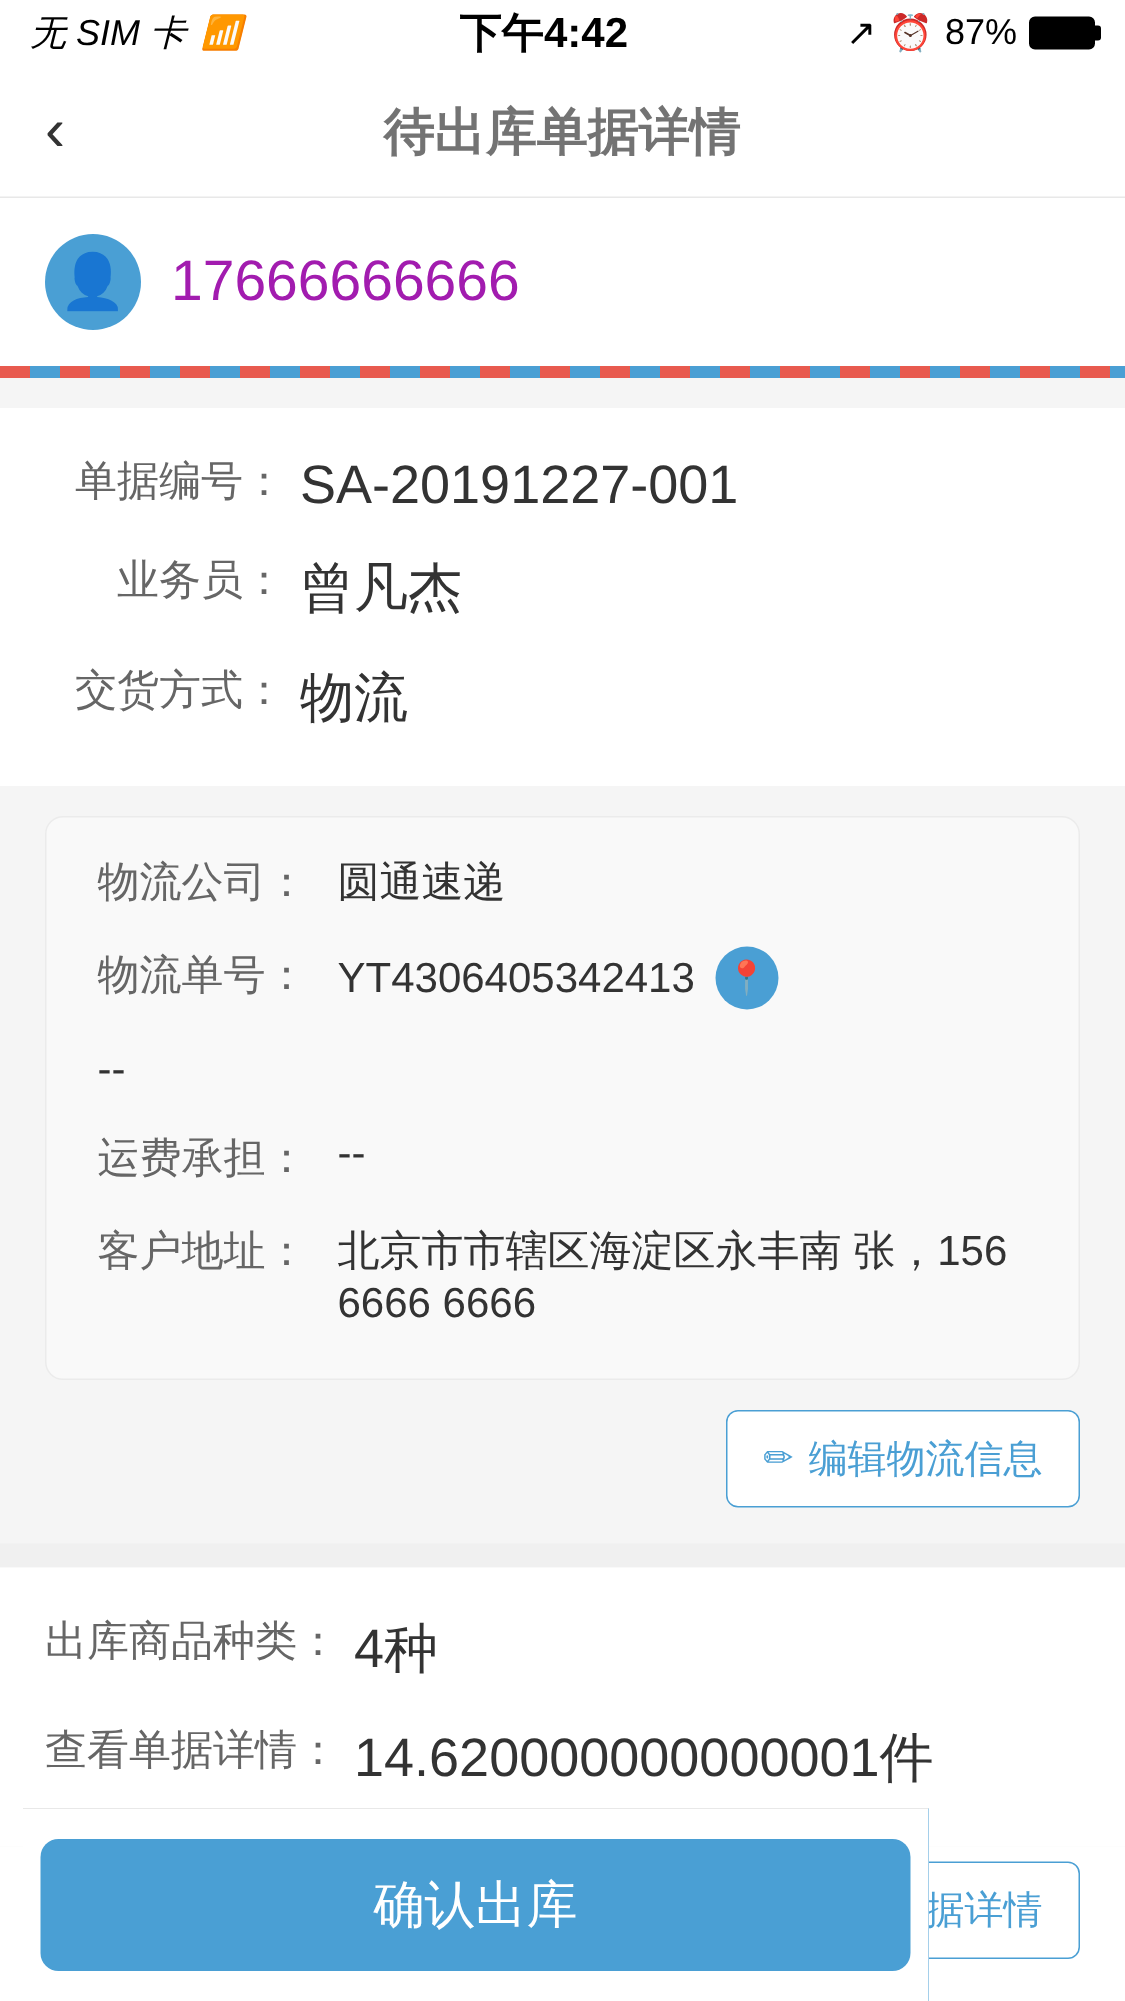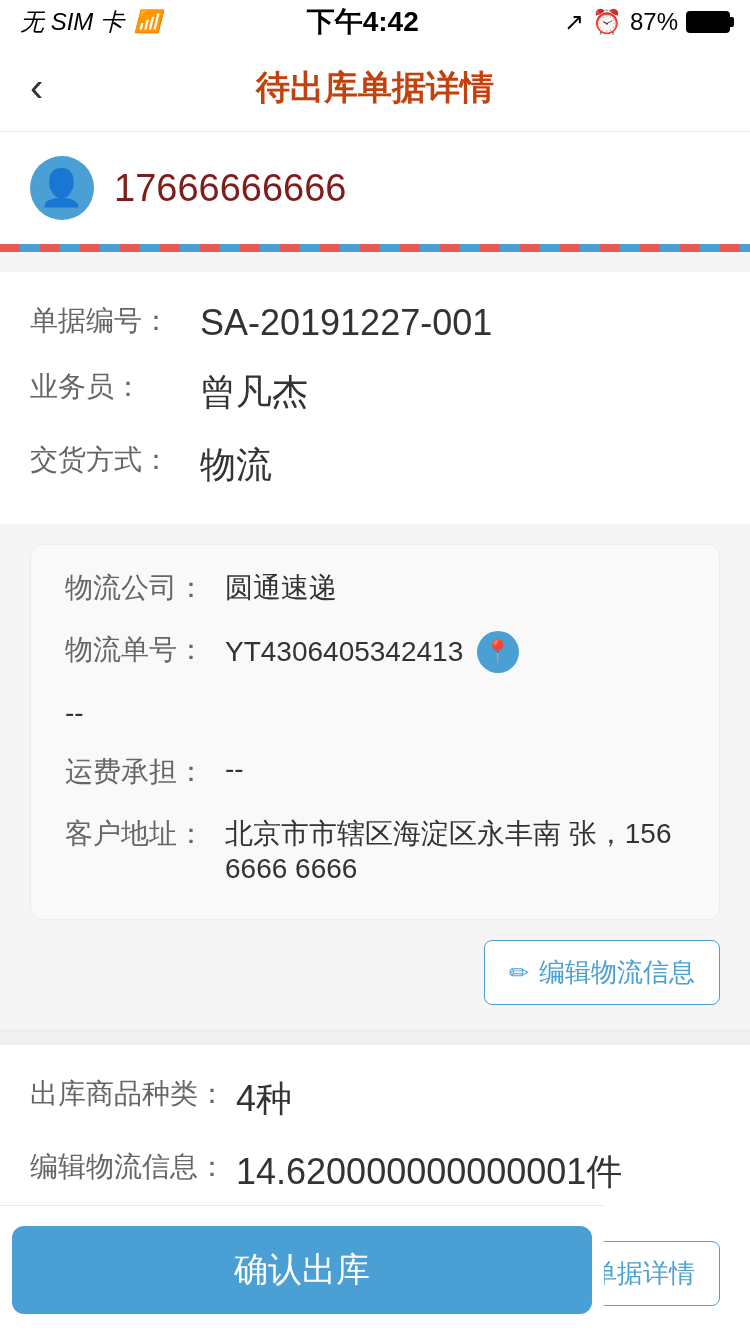--- a/index.html
+++ b/index.html
@@ -64,21 +64,21 @@
     .nav-back {
       position: absolute;
       left: 30px;
       font-size: 40px;
       color: #333;
       cursor: pointer;
     }
     .nav-title {
       font-size: 34px;
       font-weight: 600;
-      color: #c2410c;
+      color: #737373;
     }
 
     
     .user-header {
       background: #fff;
       padding: 24px 30px;
       display: flex;
       align-items: center;
       gap: 20px;
       border-bottom: none;
@@ -90,21 +90,21 @@
       border-radius: 50%;
       display: flex;
       align-items: center;
       justify-content: center;
       color: #fff;
       font-size: 36px;
     }
     .user-phone {
       font-size: 38px;
       font-weight: 500;
-      color: #7f1d1d;
+      color: #a21caf;
     }
 
     
     .dashed-border {
       width: 750px;
       height: 8px;
       background: repeating-linear-gradient(
         90deg,
         #e85a4f 0px, #e85a4f 20px,
         #4a9fd4 20px, #4a9fd4 40px
@@ -119,20 +119,21 @@
     }
     .info-row {
       display: flex;
       align-items: flex-start;
       margin-bottom: 24px;
     }
     .info-label {
       color: #666;
       font-size: 28px;
       min-width: 160px;
+      text-align: right;
       flex-shrink: 0;
     }
     .info-value {
       color: #333;
       font-size: 36px;
       flex: 1;
       padding-left: 10px;
     }
 
     
@@ -242,21 +243,21 @@
     .bottom-spacer {
       flex: 1;
       background: #f5f5f5;
       min-height: 260px;
     }
 
     
     .confirm-btn-area {
       position: fixed;
       bottom: 0;
-      left: 0;
+      left: 15px;
       width: 604px;
       background: #fff;
       padding: 20px 12px;
       border-top: 1px solid #e8e8e8;
     }
     .confirm-btn {
       width: 100%;
       height: 88px;
       background: #4a9fd4;
       color: #fff;
@@ -358,21 +359,21 @@
   </div>
 
   <div class="separator"></div>
 
   <div class="goods-section">
     <div class="info-row">
       <span class="info-label">出库商品种类：</span>
       <span class="info-value">4种</span>
     </div>
     <div class="info-row">
-      <span class="info-label">编辑物流信息：</span>
+      <span class="info-label">查看单据详情：</span>
       <span class="info-value">14.620000000000001件</span>
     </div>
   </div>
 
   <div class="view-btn-row">
     <button class="view-btn">
       <span class="view-icon">☰</span>
       <span>查看单据详情</span>
     </button>
   </div>

